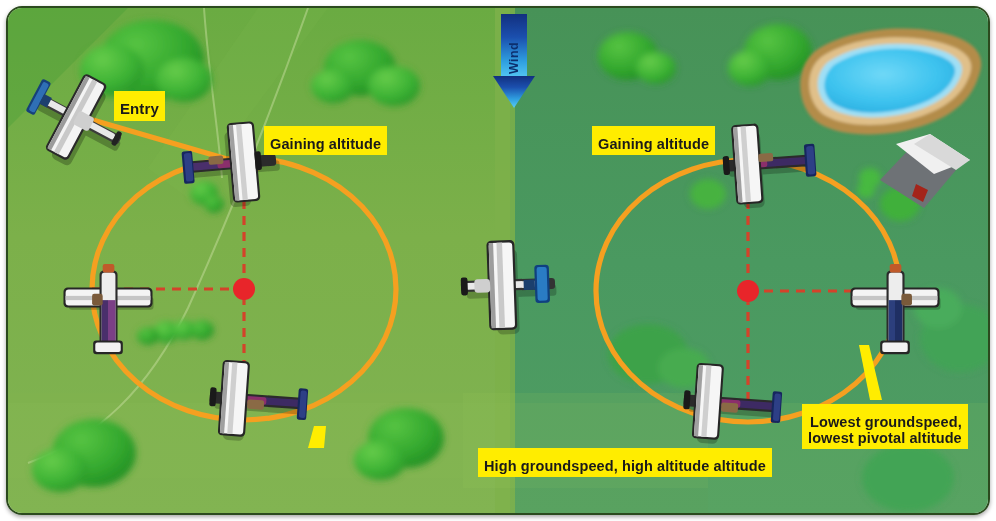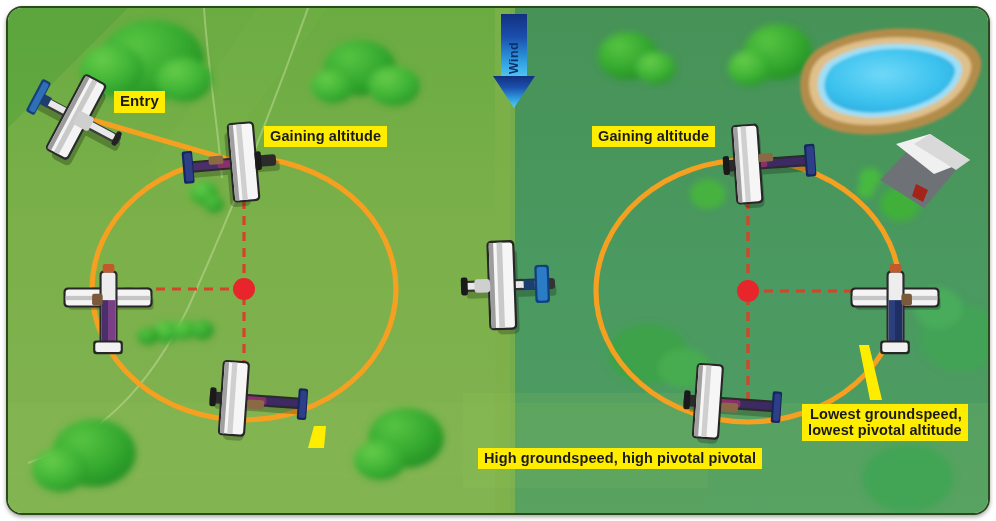--- a/index.html
+++ b/index.html
@@ -5,21 +5,21 @@
   html,body{margin:0;padding:0;background:#ffffff;}
   body{width:996px;height:521px;overflow:hidden;
        font-family:"Liberation Sans","DejaVu Sans",sans-serif;}
   #stage{position:relative;width:996px;height:521px;}
   #frame{position:absolute;left:6px;top:6px;width:984px;height:509px;
          border-radius:16px;overflow:hidden;box-sizing:border-box;
          border:2px solid #2b4a1e;box-shadow:0 2px 4px rgba(0,0,0,.35);}
   #scene{position:absolute;inset:0;}
   .lbl{position:absolute;background:#ffed00;color:#1a1a1a;
        font-weight:bold;line-height:1.12;white-space:pre;
-       padding:2px 6px 3px 6px;letter-spacing:.1px;}
+       padding:10px 6px 3px 6px;letter-spacing:.1px;}
   .svgwrap{position:absolute;inset:0;}
 </style>
 </head>
 <body>
 
 <div id="stage">
   <div id="frame">
     <div id="scene">
 
       <div class="svgwrap">
@@ -374,21 +374,21 @@
         </g>
       </svg>
       </div>
 
       <div class="lbl" style="left:106px;top:83px;font-size:15px;">Entry</div>
 
       <div class="lbl" style="left:256px;top:118px;font-size:14.5px;">Gaining altitude</div>
 
       <div class="lbl" style="left:584px;top:118px;font-size:14.5px;">Gaining altitude</div>
 
-      <div class="lbl" style="left:470px;top:440px;font-size:14.5px;">High groundspeed, high pivotal pivotal</div>
+      <div class="lbl" style="left:470px;top:440px;font-size:14.5px;">High groundspeed, high altitude altitude</div>
 
       <div class="lbl" style="left:794px;top:396px;font-size:14.5px;text-align:right;">Lowest groundspeed,
 lowest pivotal altitude</div>
 
       <div style="position:absolute;left:481px;top:22px;width:50px;height:56px;
                   display:flex;align-items:center;justify-content:center;">
         <span style="transform:rotate(180deg);writing-mode:vertical-rl;
                      font-size:12.5px;font-weight:bold;color:#0c2f6e;
                      letter-spacing:.4px;">Wind</span>
       </div>

